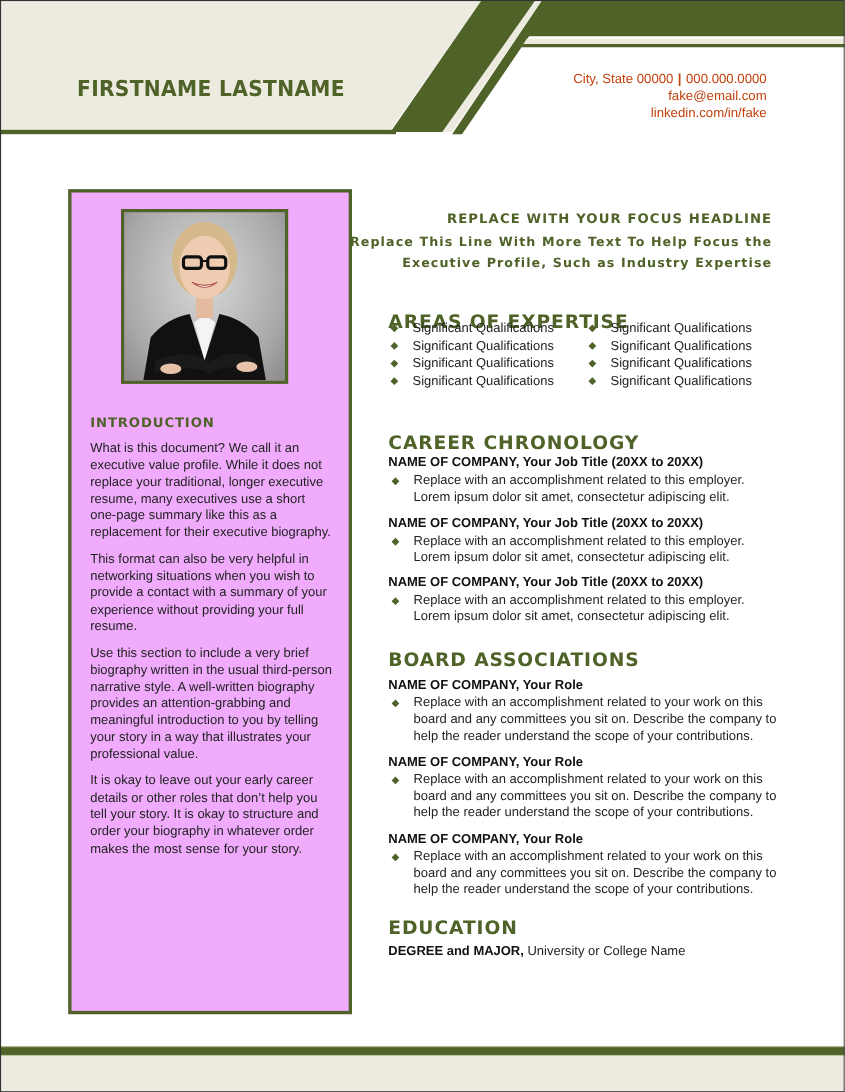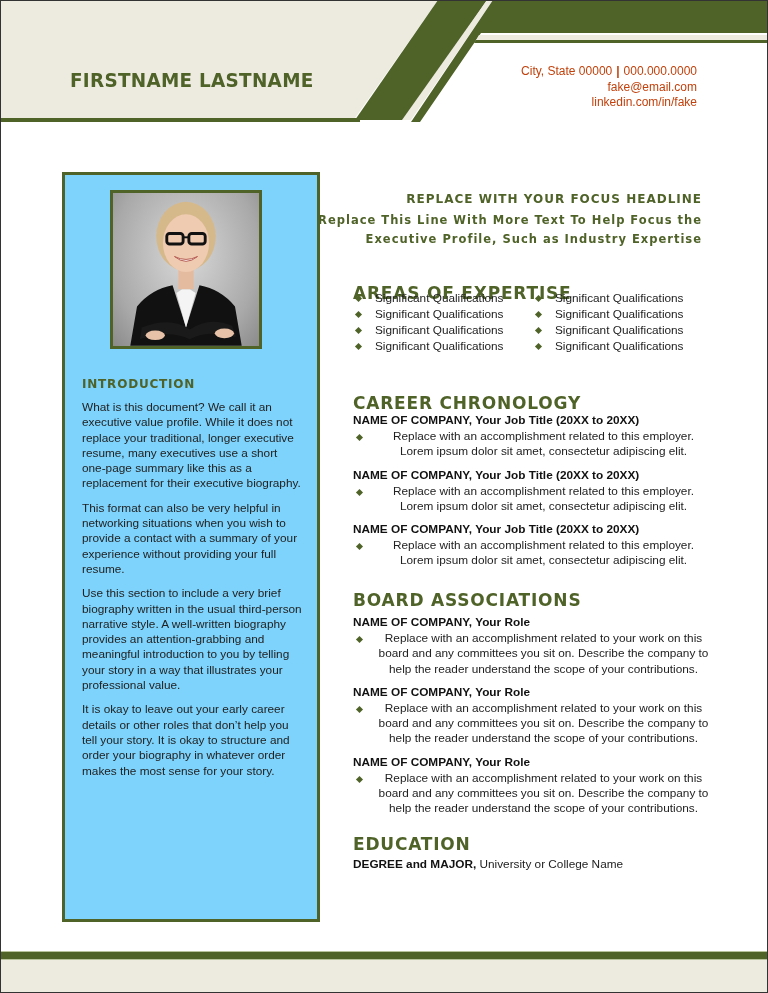--- a/index.html
+++ b/index.html
@@ -8,21 +8,21 @@
 
   .page-frame { position:absolute; left:0; top:0; width:768px; height:993px; border:1px solid #333; pointer-events:none; z-index:50; }
 
   
   .header-svg { position:absolute; left:0; top:0; width:768px; height:125px; }
   .name { position:absolute; left:70px; top:68px; font-family:"DejaVu Sans", sans-serif; font-weight:bold; font-size:20px; letter-spacing:0.3px; color:#4f6228; transform:scaleX(0.92); transform-origin:left center; }
   .contact { position:absolute; right:71px; top:64px; text-align:right; font-size:12px; line-height:15.5px; color:#c2410c; }
   .contact .sep { font-weight:bold; padding:0 4px; }
 
   
-  .left-panel { position:absolute; left:62px; top:172px; width:258px; height:750px; background:#7dd3fc; border:3px solid #4f6228; }
+  .left-panel { position:absolute; left:62px; top:172px; width:258px; height:750px; background:#f0abfc; border:3px solid #4f6228; }
   .photo { position:absolute; left:45px; top:15px; width:152px; height:159px; border:3px solid #4f6228; overflow:hidden; background:radial-gradient(ellipse at 50% 40%, #d9d9d9 0%, #a9a9a9 70%, #8a8a8a 100%); }
   .photo svg { width:100%; height:100%; display:block; }
   .intro-heading { position:absolute; left:17px; top:202px; font-family:"DejaVu Sans", sans-serif; font-weight:bold; font-size:12px; letter-spacing:0.8px; color:#4f6228; }
   .intro-body { position:absolute; left:17px; top:225px; width:222px; font-size:11.8px; line-height:15.3px; color:#222; }
   .intro-body p { margin-bottom:9px; }
 
   
   .focus { position:absolute; right:66px; text-align:right; color:#4f6228; font-family:"DejaVu Sans", sans-serif; font-weight:bold; }
   .focus-headline { top:192px; font-size:12px; letter-spacing:1px; }
   .focus-sub { top:211px; font-size:11.5px; line-height:19px; letter-spacing:1px; }
@@ -32,21 +32,21 @@
   .expertise { position:absolute; left:354px; top:290px; display:flex; }
   .exp-col { width:180px; }
   .exp-item { display:flex; align-items:center; font-size:11.8px; line-height:16px; color:#222; height:16px; }
   .bullet { display:inline-block; width:5px; height:5px; background:#4f6228; transform:rotate(45deg); margin:0 14px 0 2px; flex-shrink:0; }
 
   .block { position:absolute; left:353px; width:370px; }
   .entry-title { font-size:11.8px; font-weight:bold; color:#111; line-height:16px; }
   .entry-title .role { font-weight:bold; }
   .entry-bullet { display:flex; align-items:flex-start; margin-top:1px; }
   .entry-bullet .bullet { margin:6px 14px 0 4px; }
-  .entry-text { font-size:11.8px; line-height:15.3px; color:#222; width:335px;text-align:center; }
+  .entry-text { font-size:11.8px; line-height:15.3px; color:#222; width:335px; }
   .entry { margin-bottom:7px; }
 
   .edu-line { position:absolute; left:353px; top:857px; font-size:11.8px; color:#222; }
   .edu-line b { color:#111; }
 
   
   .footer-bar { position:absolute; left:0; top:951px; width:768px; height:9px; background:#4f6228; border-top:1px solid #b7c49b; border-bottom:1px solid #b7c49b; }
   .footer-band { position:absolute; left:0; top:960px; width:768px; height:33px; background:#edebe0; }
 </style>
 </head>

